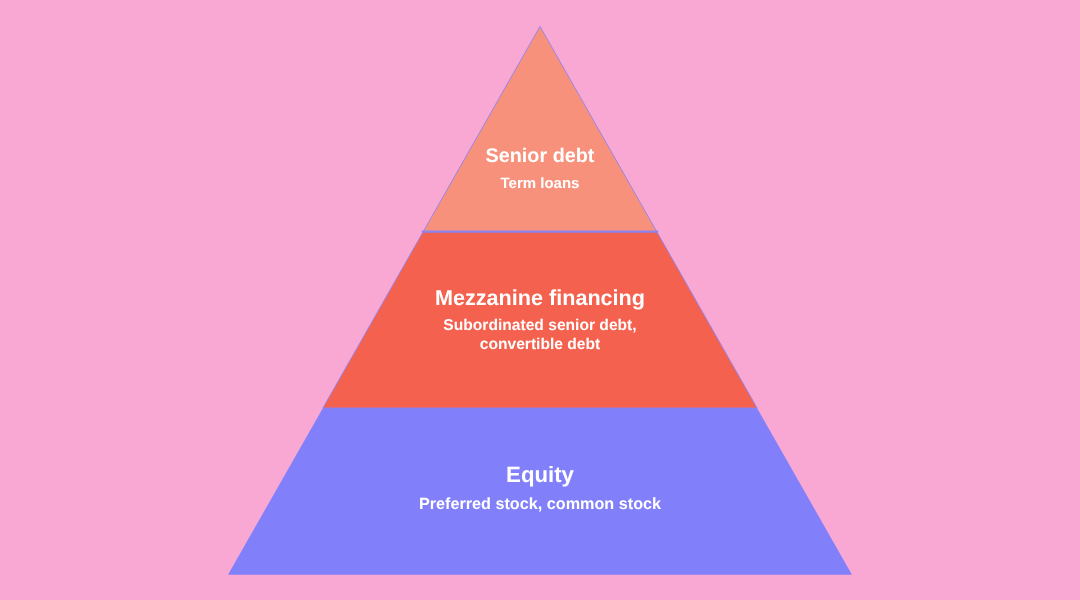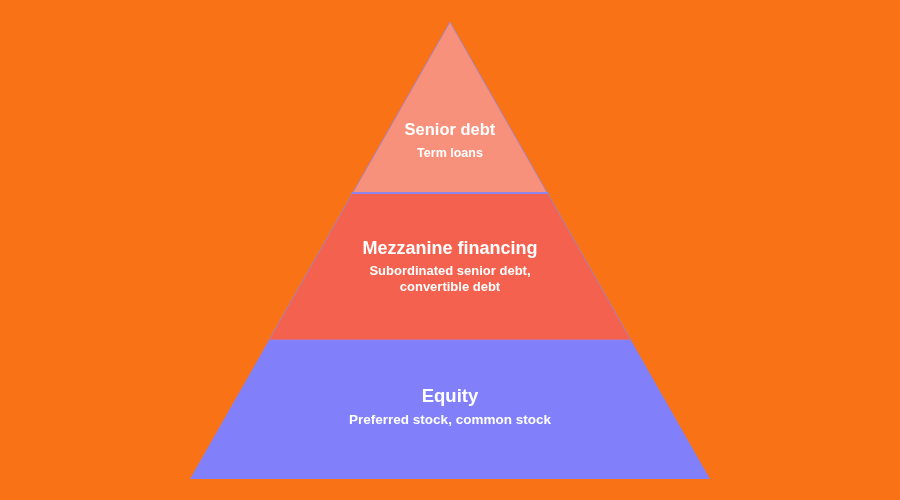--- a/index.html
+++ b/index.html
@@ -4,21 +4,21 @@
 <style>
   html, body {
     margin: 0;
     padding: 0;
     background: #ffffff;
   }
   .stage {
     position: relative;
     width: 900px;
     height: 500px;
-    background: #f97316;
+    background: #f9a8d4;
     overflow: hidden;
     font-family: "Liberation Sans", sans-serif;
   }
   svg { display: block; }
   .tier-title {
     font-family: "Liberation Sans", sans-serif;
     font-weight: 700;
     fill: #ffffff;
   }
   .tier-sub {

